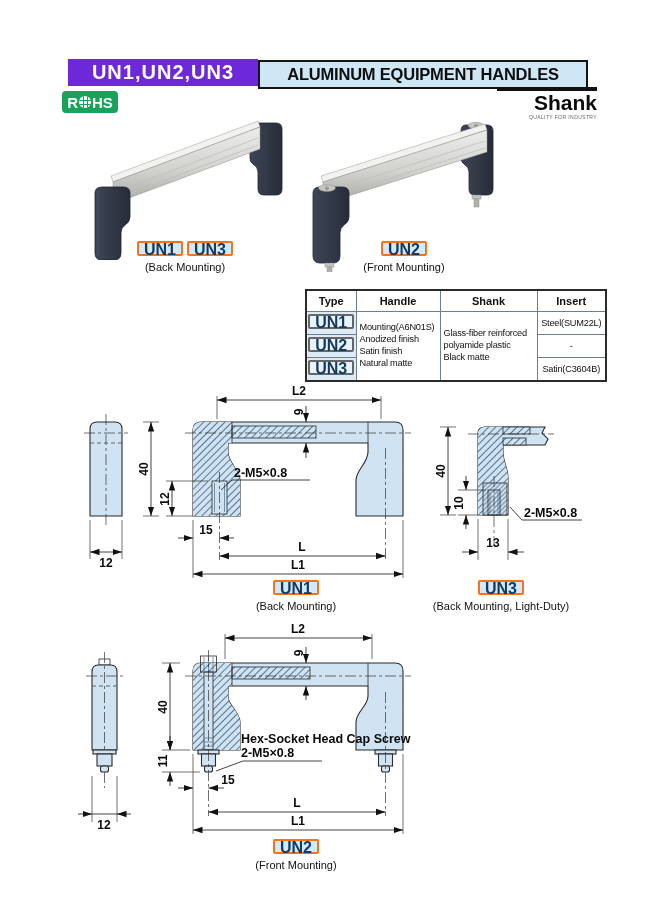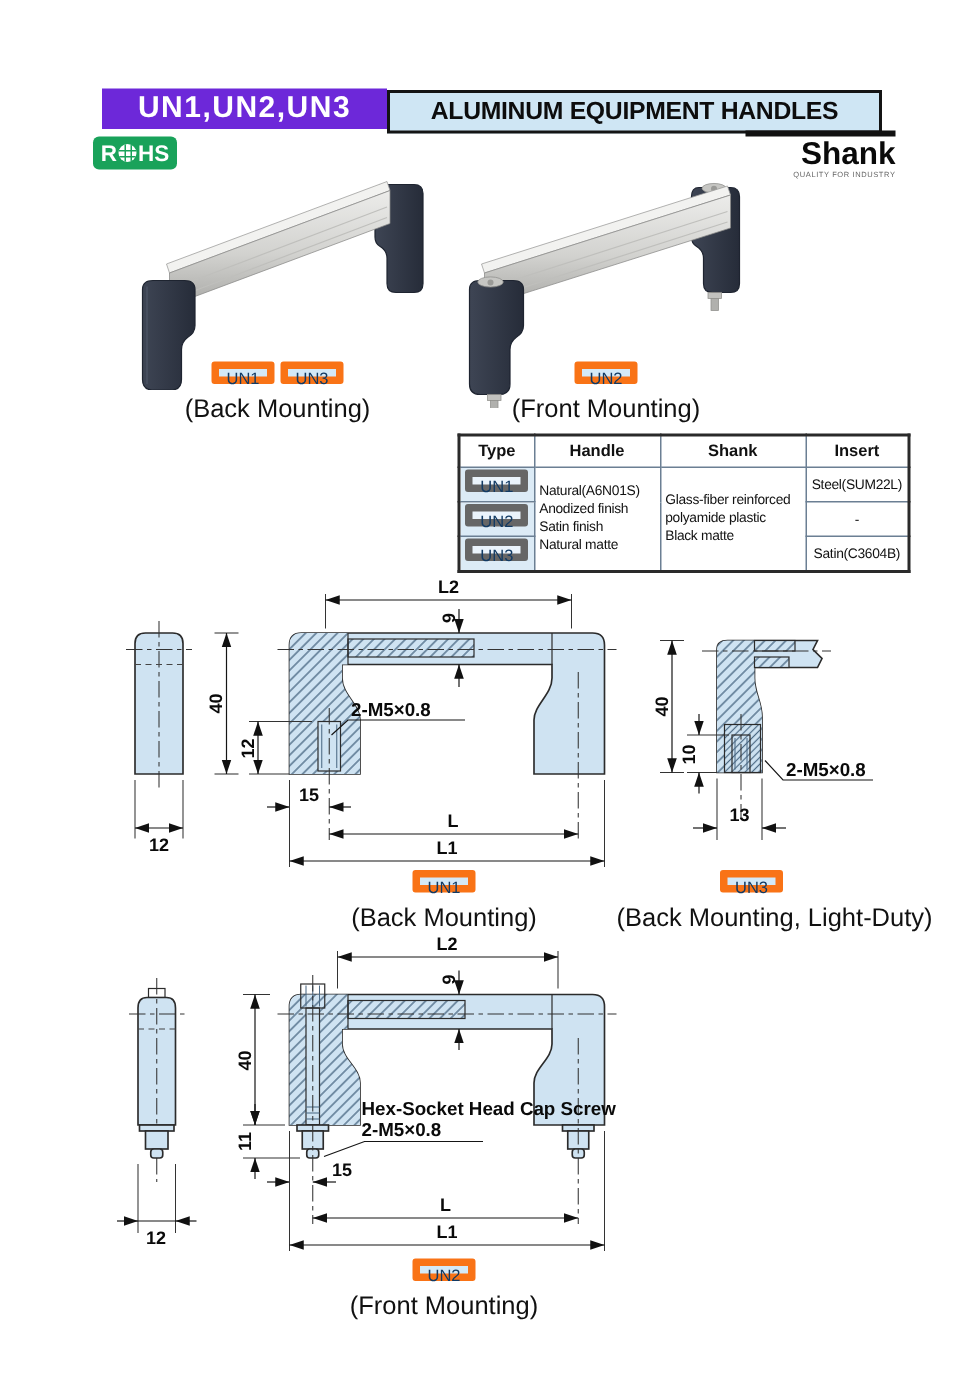--- a/index.html
+++ b/index.html
@@ -22,24 +22,24 @@
                 border-left:1px solid #19a25a;border-right:1px solid #19a25a;}
   .globe:after{content:"";position:absolute;top:4px;left:0;width:12px;height:3px;
                border-top:1px solid #19a25a;border-bottom:1px solid #19a25a;}
   
   .brand{left:497px;top:87px;width:100px;text-align:right;}
   .brand-rule{height:4px;background:#111;margin-bottom:1px;}
   .brand-name{font-weight:bold;font-size:21px;color:#0a0a0a;line-height:22px;letter-spacing:0;}
   .brand-tag{font-size:5px;color:#666;letter-spacing:0.4px;}
   
   .chip{display:inline-block;padding:0 5px;height:15px;line-height:14px;background:#d4e9f7;
-        border:5px solid #f97316;color:#123a63;font-weight:normal;font-size:11px;
+        border:2px solid #f97316;color:#123a63;font-weight:bold;font-size:16px;
         border-radius:2px;margin:0 2px;box-sizing:border-box;}
   .labelblk{text-align:center;}
-  .cap{font-size:17px;color:#111;margin-top:2px;white-space:nowrap;}
+  .cap{font-size:11px;color:#111;margin-top:2px;white-space:nowrap;}
   
   table.spec{border-collapse:collapse;table-layout:fixed;width:300px;border:2px solid #2a2a2a;}
   table.spec td{border:1px solid #6b7f93;overflow:hidden;}
   td.th{height:18px;text-align:center;font-weight:bold;font-size:11px;color:#111;background:#fff;}
   td.typec{height:20px;text-align:center;background:#dcebf6;}
   td.typec .chip{background:#eaf3fb;border-color:#666;margin:0;}
   td.txt{font-size:9.2px;letter-spacing:-0.2px;color:#111;padding:1px 3px;line-height:1.3;background:#fff;}
   td.ins{font-size:9.2px;letter-spacing:-0.2px;color:#111;text-align:center;background:#fff;margin-left:48px;}
   
   .oln{fill:#cfe3f2;stroke:#2b2b2b;stroke-width:1.1;}
@@ -133,21 +133,21 @@
         <tr>
       <td class="th">Type</td>
       <td class="th">Handle</td>
       <td class="th">Shank</td>
       <td class="th">Insert</td>
     </tr>
     <tr>
       <td class="typec">
         <span class="chip">UN1</span></td>
       <td class="txt" rowspan="3">
-        <span>Natural(A6N01S)</span><br>
+        <span>Mounting(A6N01S)</span><br>
         <span>Anodized finish</span><br>
         <span>Satin finish</span><br>
         <span>Natural matte</span></td>
       <td class="txt" rowspan="3">
         <span>Glass-fiber reinforced</span><br>
         <span>polyamide plastic</span><br>
         <span>Black matte</span></td>
       <td class="ins">Steel(SUM22L)</td>
     </tr>
     <tr>

